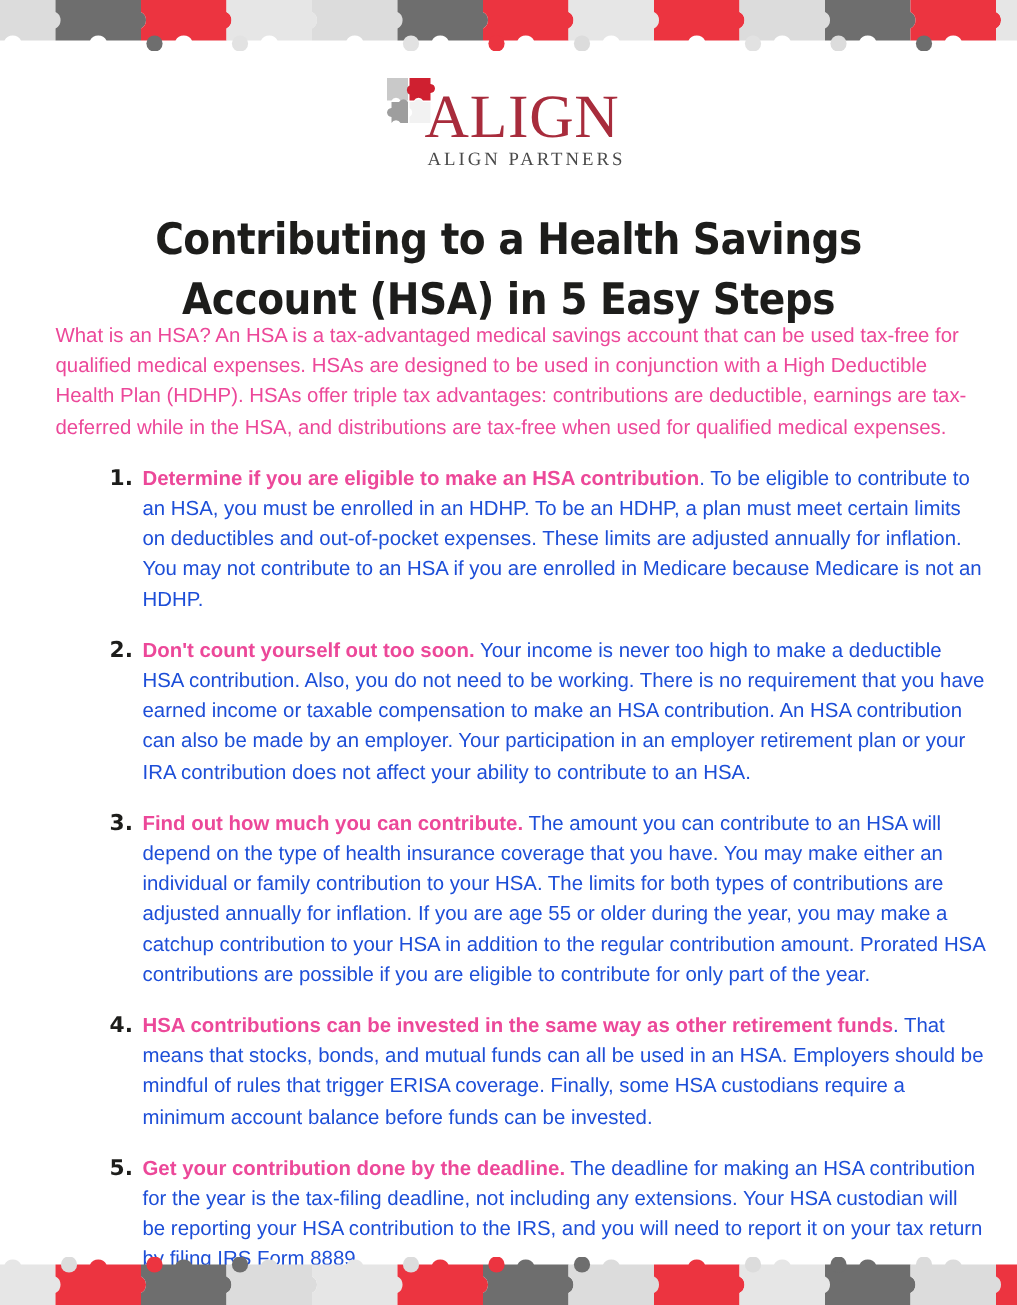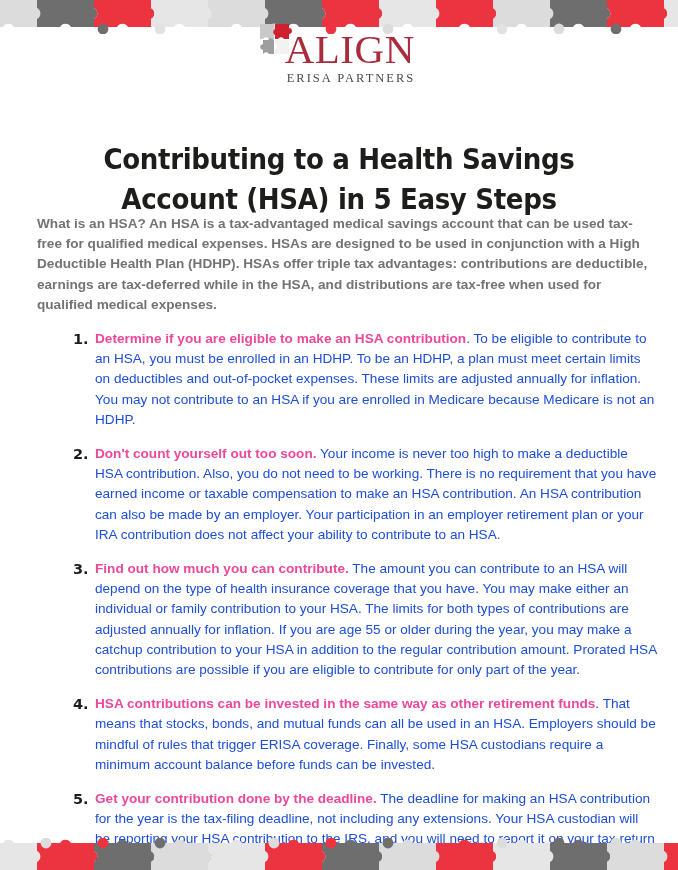--- a/index.html
+++ b/index.html
@@ -24,21 +24,21 @@
     width: 678px;
     overflow: hidden;
   }
   .puzzle-band.top { top: 0; height: 34px; }
   .puzzle-band.bottom { bottom: 0; height: 32px; }
   .puzzle-band svg { display: block; }
 
   
   .logo-block {
     position: absolute;
-    top: 28px;
+    top: 56px;
     left: 0;
     width: 678px;
     text-align: center;
   }
   .logo-inner {
     display: inline-block;
     position: relative;
     text-align: left;
   }
   .logo-mark {
@@ -89,24 +89,23 @@
   
   .content {
     position: absolute;
     top: 214px;
     left: 37px;
     width: 620px;
   }
   .intro {
     font-size: 13.6px;
     line-height: 20.2px;
-    color: #737373;
+    color: #ec4899;
     margin: 0 0 14px 0;
     text-align: left;
-    font-weight: bold;
   }
 
   ol.steps {
     list-style: none;
     margin: 0;
     padding: 0;
   }
   ol.steps > li {
     position: relative;
     padding-left: 58px;
@@ -209,21 +208,21 @@
         <path d="M1,1 L15,1 L15,6 a3.4,3.4 0 0 1 0,6 L15,16 L10,16 a3.4,3.4 0 0 0 -6,0 L1,16 Z" fill="#c9c9c9"></path>
 
         <path d="M16,1 L30,1 L30,5 a3.2,3.2 0 0 1 3,3 a3.2,3.2 0 0 1 -3,3 L30,16 L25,16 a3.4,3.4 0 0 0 -6,0 L16,16 L16,12 a3.4,3.4 0 0 1 0,-6 Z" fill="#cf2030"></path>
 
         <path d="M4,17 L9,17 a3.4,3.4 0 0 1 6,0 L15,31 L10,31 a3.4,3.4 0 0 0 -6,0 L4,27 a3.4,3.4 0 0 1 -3,-3 a3.4,3.4 0 0 1 3,-3 Z" fill="#9e9e9e"></path>
 
         <path d="M16,17 L19,17 a3.4,3.4 0 0 1 6,0 L30,17 L30,31 L16,31 L16,27 a3.4,3.4 0 0 0 0,-6 Z" fill="#f2f2f2"></path>
       </svg>
     </span>
     <div class="logo-word">ALIGN</div>
-    <div class="logo-sub">ERISA PARTNERS</div>
+    <div class="logo-sub">ALIGN PARTNERS</div>
   </div>
 </div>
 
 <h1 class="doc-title">Contributing to a Health Savings Account (HSA) in 5 Easy Steps</h1>
 
 <div class="content">
   <p class="intro">What is an HSA? An HSA is a tax-advantaged medical savings account that can be used tax-free for qualified medical expenses. HSAs are designed to be used in conjunction with a High Deductible Health Plan (HDHP). HSAs offer triple tax advantages: contributions are deductible, earnings are tax-deferred while in the HSA, and distributions are tax-free when used for qualified medical expenses.</p>
   <ol class="steps">
     <li>
       <span class="step-num">1.</span><span class="step-lead">Determine if you are eligible to make an HSA contribution</span><span class="step-body">. To be eligible to contribute to an HSA, you must be enrolled in an HDHP. To be an HDHP, a plan must meet certain limits on deductibles and out-of-pocket expenses. These limits are adjusted annually for inflation. You may not contribute to an HSA if you are enrolled in Medicare because Medicare is not an HDHP.</span>

